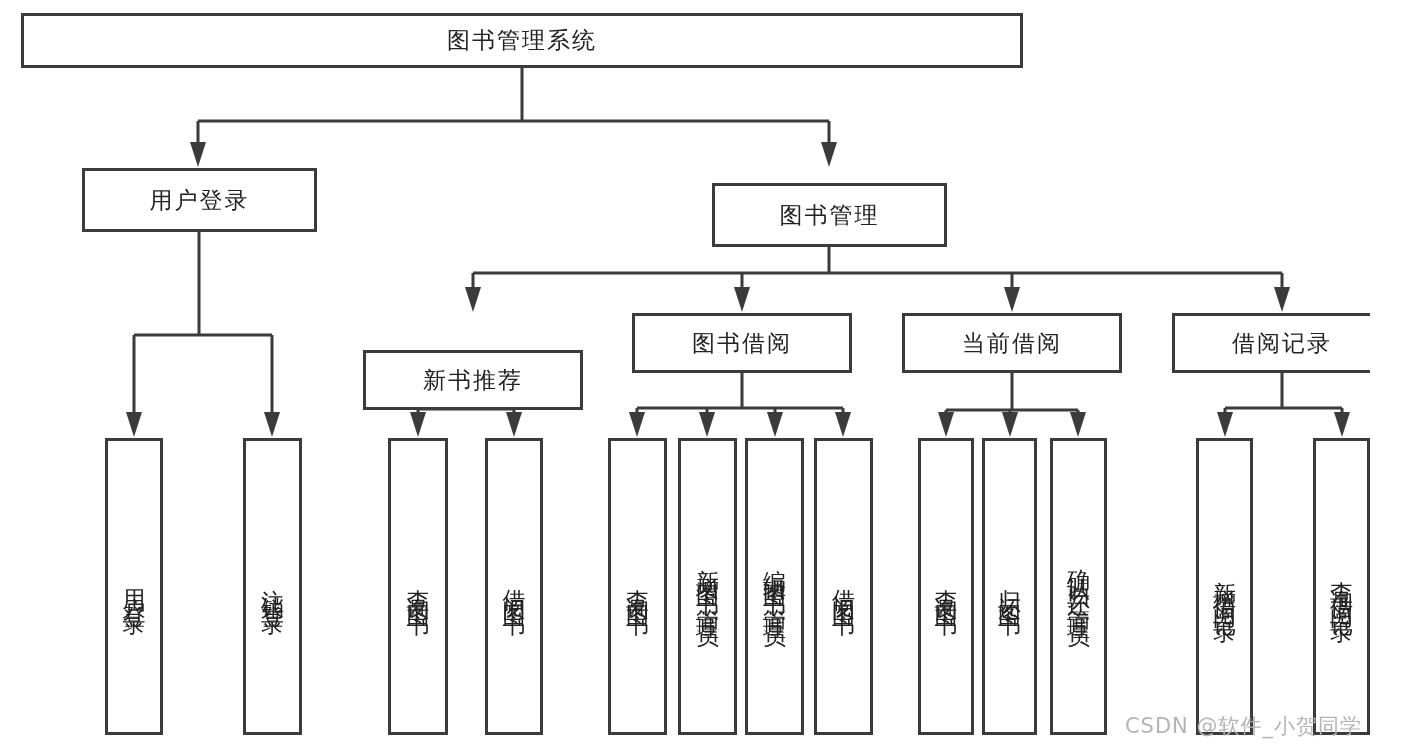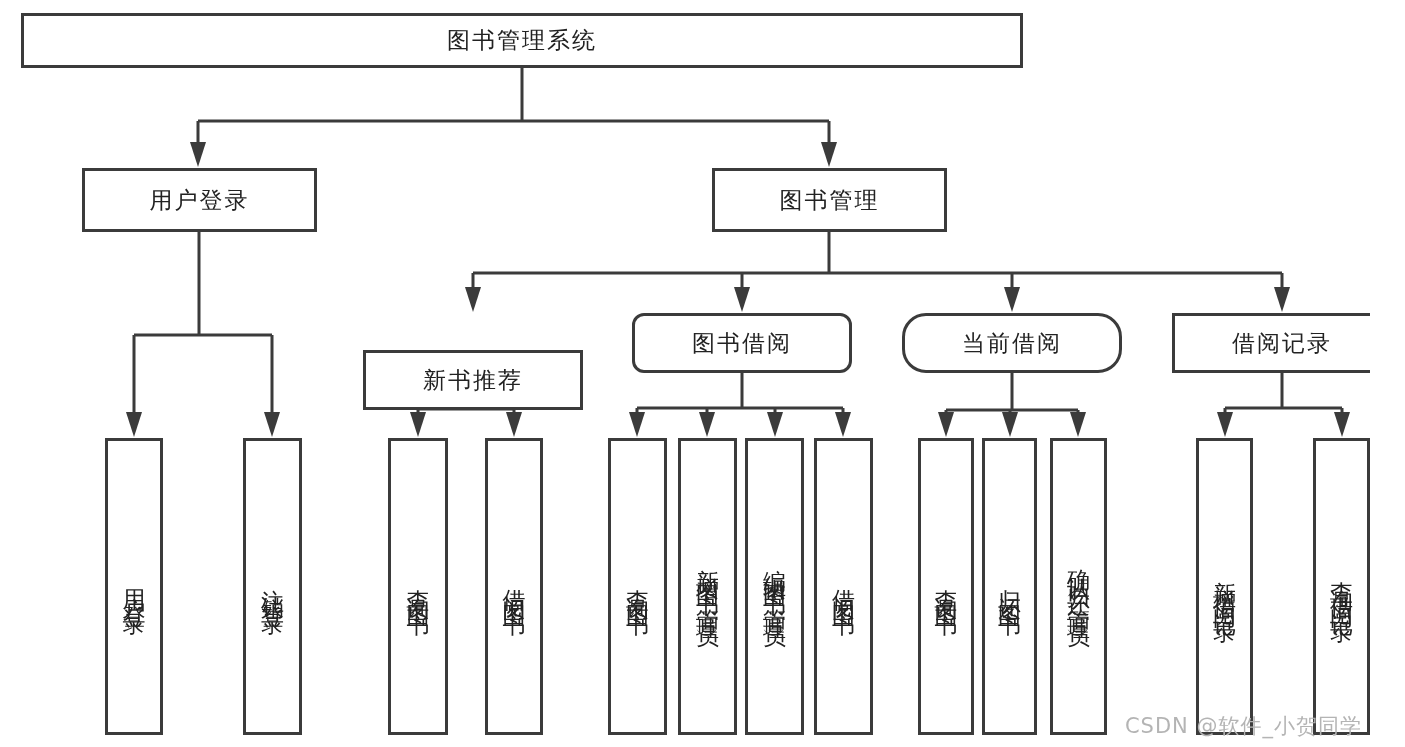--- a/index.html
+++ b/index.html
@@ -34,25 +34,25 @@
     text-orientation: mixed;
     font-size: 23px;
     letter-spacing: 8px;
     line-height: 1;
     white-space: nowrap;
   }
   
   #n-root { left: 21px; top: 13px; width: 1002px; height: 55px; }
   
   #n-userlogin { left: 82px;  top: 168px; width: 235px; height: 64px; }
-  #n-bookmgmt  { left: 712px; top: 168px; width: 235px; height: 64px; }
+  #n-bookmgmt  { left: 712px; top: 183px; width: 235px; height: 64px; }
   
   #n-newbook   { left: 363px;  top: 313px; width: 220px; height: 60px; margin-top: 37px; }
-  #n-borrowing { left: 632px;  top: 313px; width: 220px; height: 60px; border-radius: 12px; }
-  #n-current   { left: 902px;  top: 313px; width: 220px; height: 60px; border-radius: 24px; }
+  #n-borrowing { left: 632px;  top: 313px; width: 220px; height: 60px; }
+  #n-current   { left: 902px;  top: 313px; width: 220px; height: 60px; }
   #n-records   { left: 1172px; top: 313px; width: 220px; height: 60px; }
   
   .leaf { top: 438px; height: 297px; }
   #l-ul1 { left: 105px;  width: 58px; }
   #l-ul2 { left: 243px;  width: 59px; }
   #l-nb1 { left: 388px;  width: 60px; }
   #l-nb2 { left: 485px;  width: 58px; }
   #l-bb1 { left: 608px;  width: 59px; }
   #l-bb2 { left: 678px;  width: 59px; }
   #l-bb3 { left: 745px;  width: 59px; }

